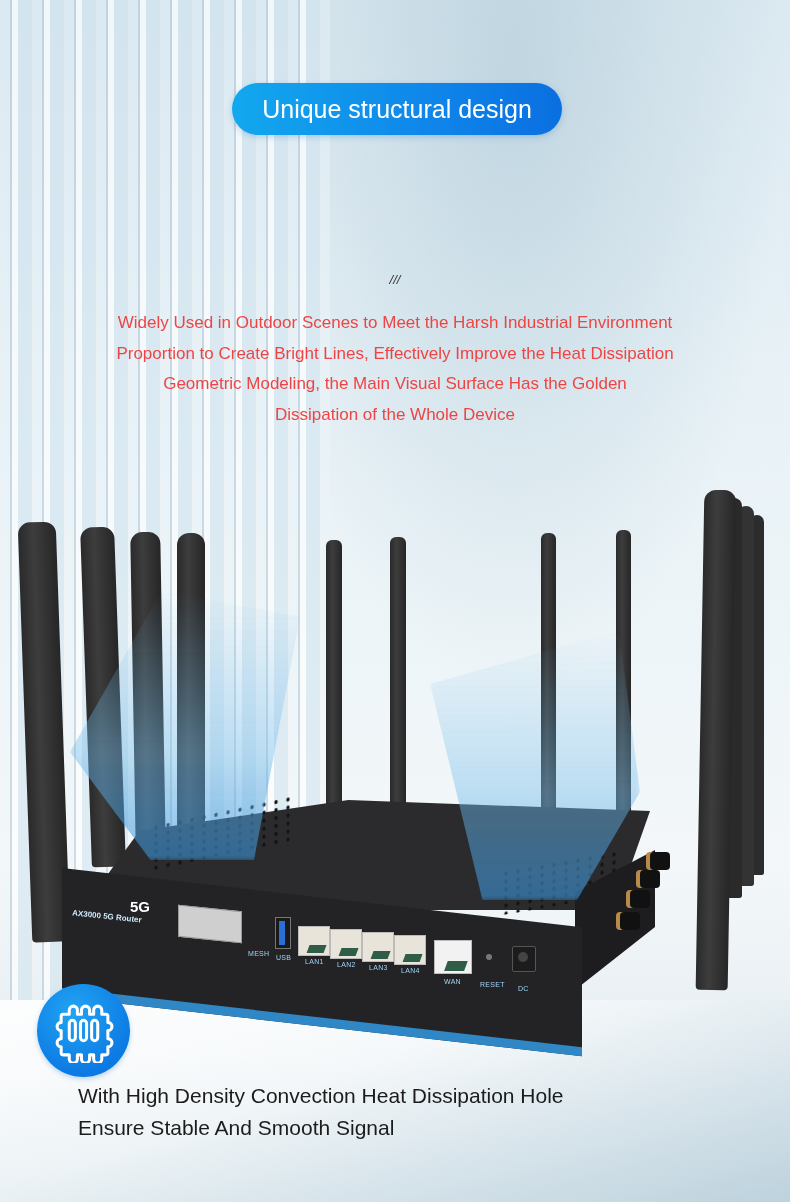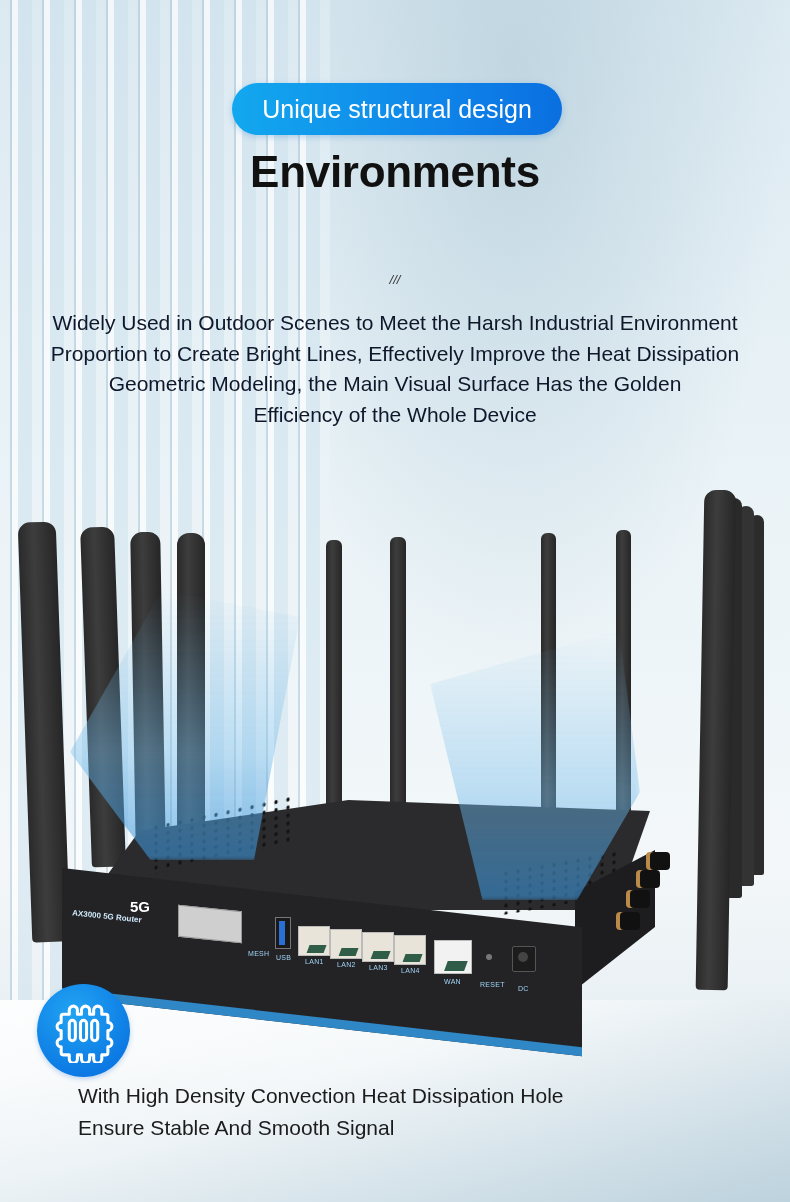--- a/index.html
+++ b/index.html
@@ -38,21 +38,21 @@
     position: absolute; left: 0; top: 143px; width: 790px; text-align: center;
     font-size: 44px; font-weight: bold; color: #111; line-height: 58px;
     letter-spacing: -0.3px;
   }
   .divider-mark {
     position: absolute; left: 0; top: 272px; width: 790px; text-align: center;
     font-size: 13px; color: #333; font-style: italic;
   }
   .desc {
     position: absolute; left: 0; top: 308px; width: 790px; text-align: center;
-    font-size: 21px; color: #0f172a; line-height: 30.5px;
+    font-size: 17px; color: #ef4444; line-height: 30.5px;
   }
 
   .router-stage { position: absolute; left: 0; top: 480px; width: 790px; height: 520px; }
   .antenna { position: absolute; background: linear-gradient(90deg, #2a2a2a, #3d3d3d 40%, #262626); border-radius: 12px 12px 4px 4px; }
   .antenna.thin { border-radius: 6px 6px 3px 3px; }
   .airflow {
     position: absolute; pointer-events: none;
     background: linear-gradient(180deg, rgba(255,255,255,0) 0%, rgba(120,190,235,0.55) 60%, rgba(60,150,220,0.75) 100%);
     filter: blur(2px);
   }
@@ -109,30 +109,29 @@
 </head>
 <body>
 
 <div class="bg-stripes"></div>
 <div class="bg-glow-right"></div>
 <div class="bg-floor"></div>
 
 <div class="pill">Unique structural design</div>
 
 <div class="headline">
-  <div>Environments</div>
 </div>
 
 <div class="divider-mark">///</div>
 
 <div class="desc">
   <div>Widely Used in Outdoor Scenes to Meet the Harsh Industrial Environment</div>
   <div>Proportion to Create Bright Lines, Effectively Improve the Heat Dissipation</div>
   <div>Geometric Modeling, the Main Visual Surface Has the Golden</div>
-  <div>Efficiency of the Whole Device</div>
+  <div>Dissipation of the Whole Device</div>
 </div>
 
 <div class="router-stage">
 
   <div class="antenna" style="left:25px; top:42px; width:38px; height:420px; transform:rotate(-2deg);"></div>
   <div class="antenna" style="left:86px; top:47px; width:34px; height:340px; transform:rotate(-2deg);"></div>
   <div class="antenna" style="left:133px; top:52px; width:30px; height:320px; transform:rotate(-1deg);"></div>
   <div class="antenna" style="left:177px; top:53px; width:28px; height:300px;"></div>
 
   <div class="antenna thin" style="left:326px; top:60px; width:16px; height:270px;"></div>

